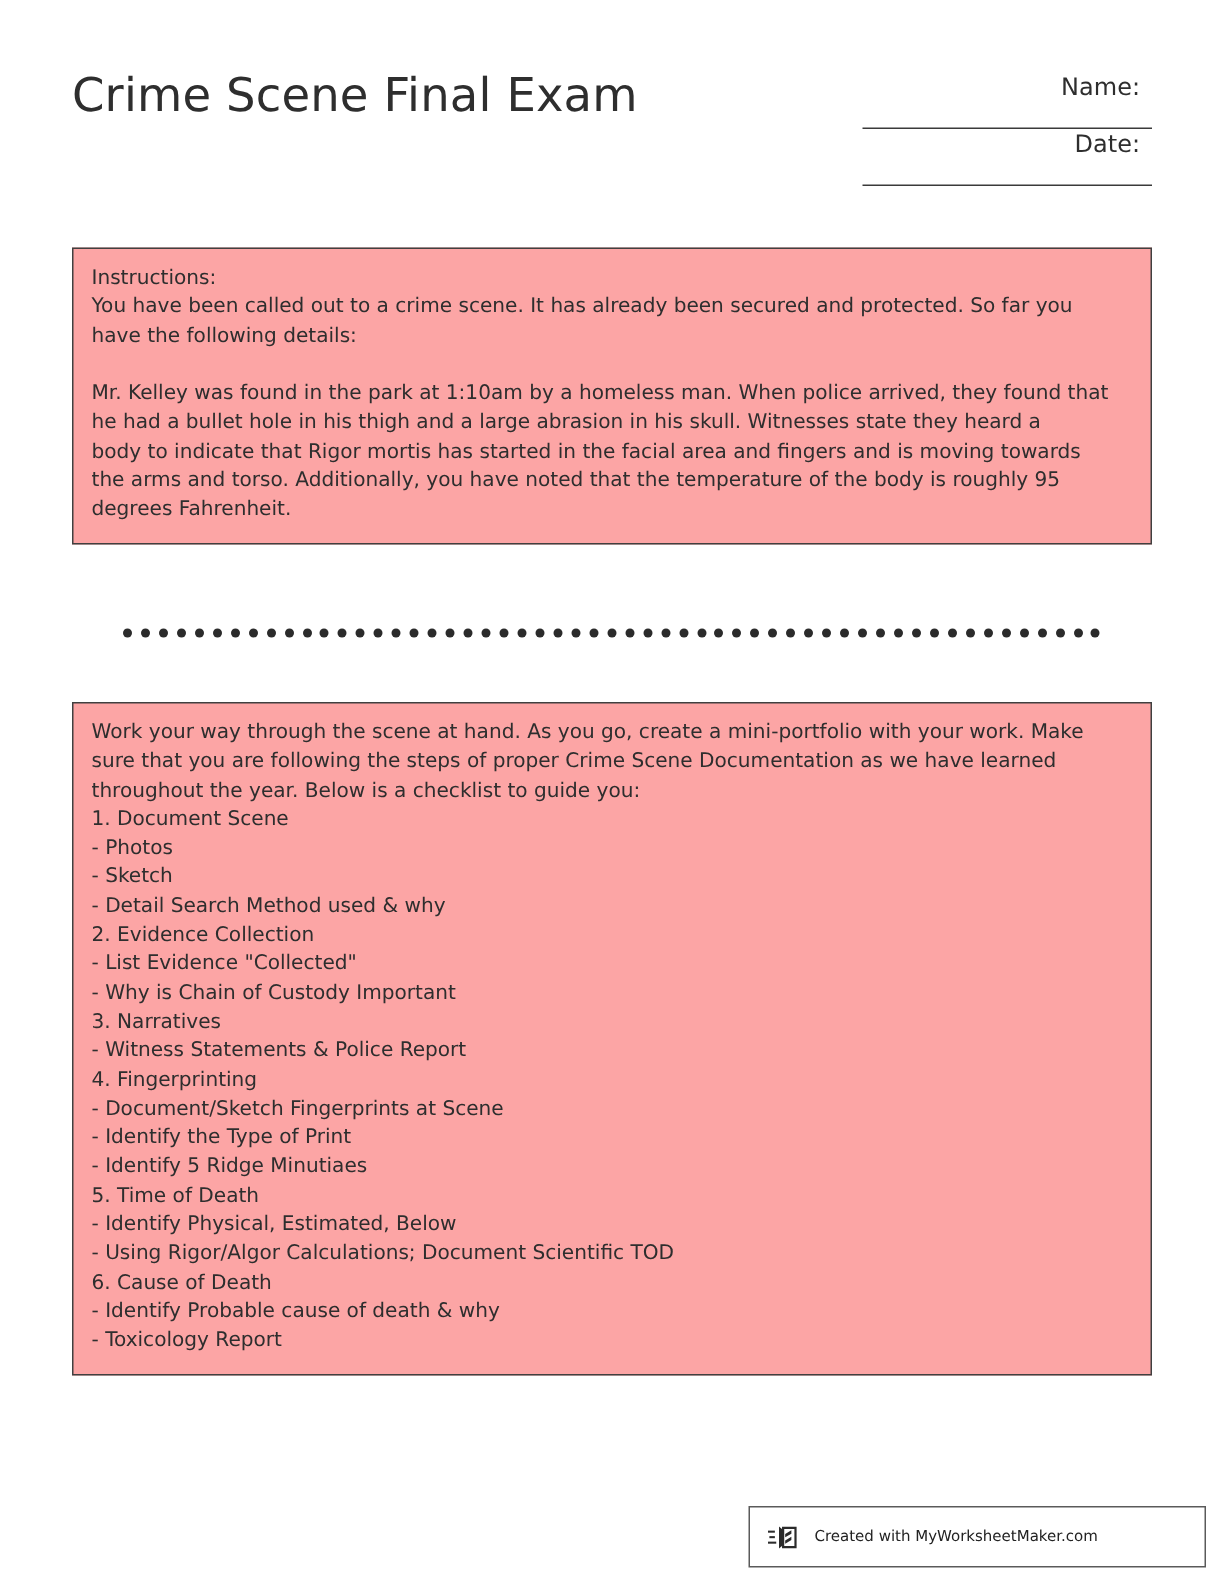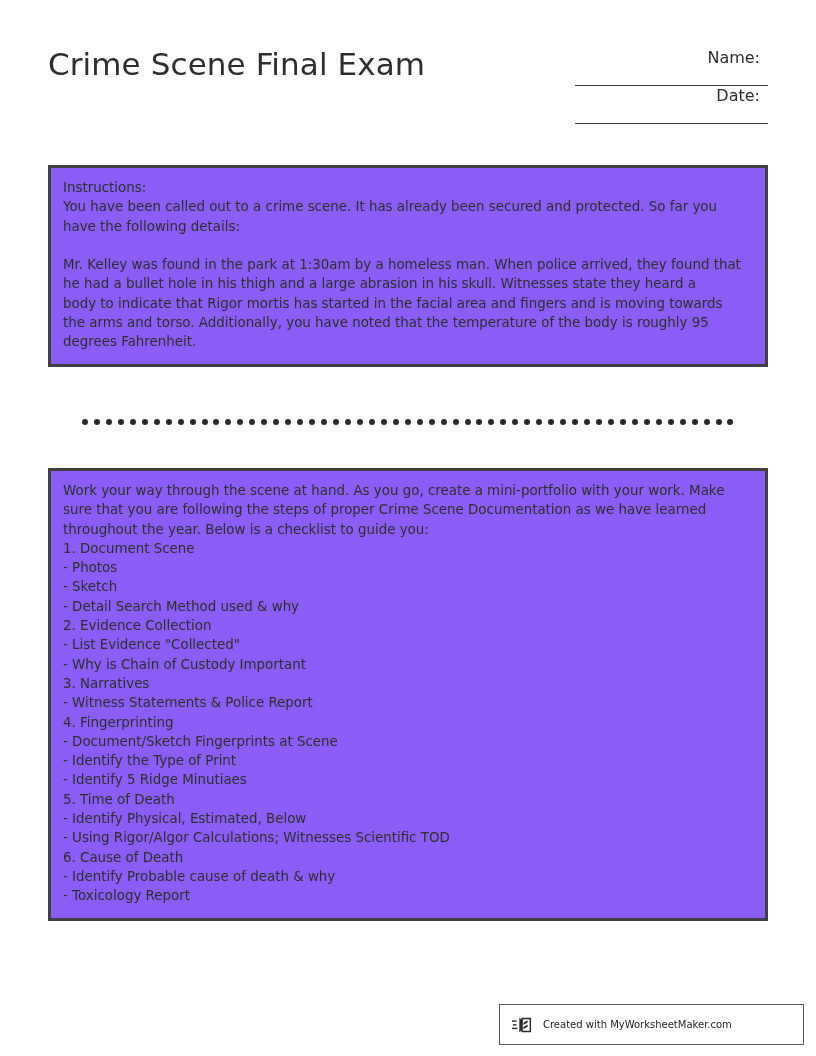--- a/index.html
+++ b/index.html
@@ -60,23 +60,23 @@
     width: 193px;
     border-bottom: 1.4px solid #3a3a3a;
     height: 22px;
   }
 
   
   .box {
     position: absolute;
     left: 48px;
     width: 720px;
-    border: 3px solid #404040;
+    border: 1px solid #404040;
     box-sizing: border-box;
-    background: #8b5cf6;
+    background: #fca5a5;
   }
   .box-inner {
     padding: 10px 12px 12px 12px;
   }
   .box-line {
     font-size: 13.4px;
     line-height: 19.3px;
     color: #2e2e2e;
     white-space: pre-wrap;
   }
@@ -151,21 +151,21 @@
     </div>
   </div>
 </div>
 
 <div class="box" id="instructions-box">
   <div class="box-inner" id="instructions-lines">
       <div class="box-line">Instructions:</div>
       <div class="box-line">You have been called out to a crime scene. It has already been secured and protected. So far you</div>
       <div class="box-line">have the following details:</div>
       <div class="box-line spacer"></div>
-      <div class="box-line">Mr. Kelley was found in the park at 1:30am by a homeless man. When police arrived, they found that</div>
+      <div class="box-line">Mr. Kelley was found in the park at 1:10am by a homeless man. When police arrived, they found that</div>
       <div class="box-line">he had a bullet hole in his thigh and a large abrasion in his skull. Witnesses state they heard a</div>
       <div class="box-line">body to indicate that Rigor mortis has started in the facial area and fingers and is moving towards</div>
       <div class="box-line">the arms and torso. Additionally, you have noted that the temperature of the body is roughly 95</div>
       <div class="box-line">degrees Fahrenheit.</div>
     </div>
 </div>
 
 <div class="cut-line" id="cut-line">
     <span class="cut-dot" style="background: rgb(43, 43, 43);"></span>
     <span class="cut-dot" style="background: rgb(43, 43, 43);"></span>
@@ -237,21 +237,21 @@
       <div class="box-line">- List Evidence "Collected"</div>
       <div class="box-line">- Why is Chain of Custody Important</div>
       <div class="box-line">3. Narratives</div>
       <div class="box-line">- Witness Statements &amp; Police Report</div>
       <div class="box-line">4. Fingerprinting</div>
       <div class="box-line">- Document/Sketch Fingerprints at Scene</div>
       <div class="box-line">- Identify the Type of Print</div>
       <div class="box-line">- Identify 5 Ridge Minutiaes</div>
       <div class="box-line">5. Time of Death</div>
       <div class="box-line">- Identify Physical, Estimated, Below</div>
-      <div class="box-line">- Using Rigor/Algor Calculations; Witnesses Scientific TOD</div>
+      <div class="box-line">- Using Rigor/Algor Calculations; Document Scientific TOD</div>
       <div class="box-line">6. Cause of Death</div>
       <div class="box-line">- Identify Probable cause of death &amp; why</div>
       <div class="box-line">- Toxicology Report</div>
     </div>
 </div>
 
 <div class="credit">
   <svg class="credit-logo" viewBox="0 0 24 24">
     <g fill="#2b2b2b">
       <rect x="0" y="7" width="5" height="1.5"></rect>

